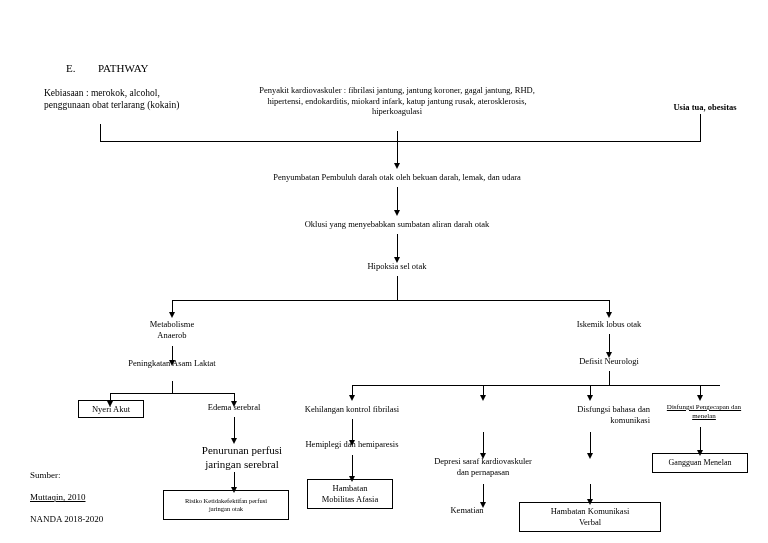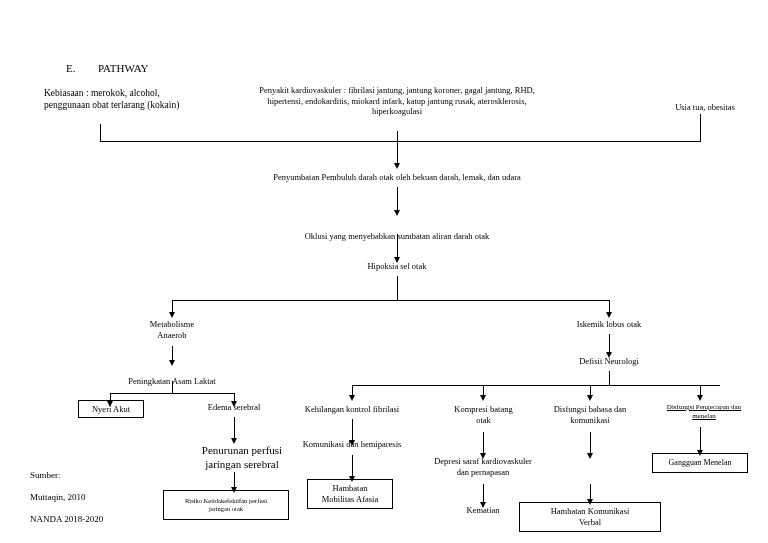--- a/index.html
+++ b/index.html
@@ -62,52 +62,52 @@
 <div id="page">
 
   <div class="section-label" style="left:66px; top:62px; font-size:11px;">E.</div>
   <div class="section-label" style="left:98px; top:62px; font-size:11px;">PATHWAY</div>
 
   <div class="node" style="left:247px; top:85px; width:300px; font-size:8.5px;">Penyakit kardiovaskuler : fibrilasi jantung, jantung koroner, gagal jantung, RHD,
 hipertensi, endokarditis, miokard infark, katup jantung rusak, aterosklerosis,
 hiperkoagulasi</div>
   <div class="node" style="left:44px; top:88px; width:200px; font-size:9.5px; text-align:left;">Kebiasaan : merokok, alcohol,
 penggunaan obat terlarang (kokain)</div>
-  <div class="node" style="left:645px; top:102px; width:120px; font-size:8.5px;">Usia tua, obesitas</div>
+  <div class="node" style="left:645px; top:102px; width:120px; font-size:8.5px;font-weight:bold;">Usia tua, obesitas</div>
 
   <div class="vline" style="left:100px; top:124px; height:17px;"></div>
   <div class="vline" style="left:397px; top:131px; height:10px;"></div>
   <div class="vline" style="left:700px; top:114px; height:27px;"></div>
   <div class="hline" style="left:100px; top:141px; width:601px;"></div>
   <div class="vline" style="left:397px; top:141px; height:23px;"></div>
   <div class="arrow-down" style="left:393.5px; top:163px;"></div>
 
   <div class="node" style="left:207px; top:172px; width:380px; font-size:8.5px;">Penyumbatan Pembuluh darah otak oleh bekuan darah, lemak, dan udara</div>
   <div class="vline" style="left:397px; top:187px; height:24px;"></div>
   <div class="arrow-down" style="left:393.5px; top:210px;"></div>
 
-  <div class="node" style="left:237px; top:219px; width:320px; font-size:8.5px;margin-top:12px;">Oklusi yang menyebabkan sumbatan aliran darah otak</div>
+  <div class="node" style="left:237px; top:219px; width:320px; font-size:8.5px;">Oklusi yang menyebabkan sumbatan aliran darah otak</div>
   <div class="vline" style="left:397px; top:234px; height:24px;"></div>
   <div class="arrow-down" style="left:393.5px; top:257px;"></div>
 
   <div class="node" style="left:327px; top:261px; width:140px; font-size:8.5px;">Hipoksia sel otak</div>
 
   <div class="vline" style="left:397px; top:276px; height:24px;"></div>
   <div class="hline" style="left:172px; top:300px; width:437px;"></div>
   <div class="vline" style="left:172px; top:300px; height:13px;"></div>
   <div class="arrow-down" style="left:168.5px; top:312px;"></div>
   <div class="vline" style="left:609px; top:300px; height:13px;"></div>
   <div class="arrow-down" style="left:605.5px; top:312px;"></div>
 
   <div class="node" style="left:122px; top:319px; width:100px; font-size:8.5px;">Metabolisme
 Anaerob</div>
   <div class="vline" style="left:172px; top:346px; height:15px;"></div>
   <div class="arrow-down" style="left:168.5px; top:360px;"></div>
 
-  <div class="node" style="left:102px; top:376px; width:140px; font-size:8.5px;">Peningkatan Asam Laktat</div>
+  <div class="node" style="left:102px; top:358px; width:140px; font-size:8.5px;">Peningkatan Asam Laktat</div>
 
   <div class="vline" style="left:172px; top:381px; height:12px;"></div>
   <div class="hline" style="left:110px; top:393px; width:124px;"></div>
   <div class="vline" style="left:110px; top:393px; height:9px;"></div>
   <div class="arrow-down" style="left:106.5px; top:401px;"></div>
   <div class="vline" style="left:234px; top:393px; height:9px;"></div>
   <div class="arrow-down" style="left:230.5px; top:401px;"></div>
 
   <div class="node boxed" style="left:78px; top:400px; width:66px; height:18px; font-size:8.5px;">Nyeri Akut</div>
 
@@ -136,48 +136,46 @@
   <div class="vline" style="left:483px; top:385px; height:11px;"></div>
   <div class="arrow-down" style="left:479.5px; top:395px;"></div>
   <div class="vline" style="left:590px; top:385px; height:11px;"></div>
   <div class="arrow-down" style="left:586.5px; top:395px;"></div>
   <div class="vline" style="left:700px; top:385px; height:11px;"></div>
   <div class="arrow-down" style="left:696.5px; top:395px;"></div>
 
   <div class="node" style="left:292px; top:404px; width:120px; font-size:8.5px;">Kehilangan kontrol fibrilasi</div>
   <div class="vline" style="left:352px; top:419px; height:22px;"></div>
   <div class="arrow-down" style="left:348.5px; top:440px;"></div>
-  <div class="node" style="left:292px; top:439px; width:120px; font-size:8.5px;">Komunikasi dan hemiparesis</div>
+  <div class="node" style="left:292px; top:439px; width:120px; font-size:8.5px;">Hemiplegi dan hemiparesis</div>
   <div class="vline" style="left:352px; top:455px; height:22px;"></div>
   <div class="arrow-down" style="left:348.5px; top:476px;"></div>
   <div class="node boxed" style="left:307px; top:479px; width:86px; height:30px; font-size:8.5px;">Hambatan
 Mobilitas Afasia</div>
 
-  <div class="node" style="left:426px; top:404px; width:115px; font-size:8.5px;">Kompresi batang
-otak</div>
   <div class="vline" style="left:483px; top:432px; height:22px;"></div>
   <div class="arrow-down" style="left:479.5px; top:453px;"></div>
   <div class="node" style="left:420px; top:456px; width:126px; font-size:8.5px;">Depresi saraf kardiovaskuler
 dan pernapasan</div>
   <div class="vline" style="left:483px; top:484px; height:19px;"></div>
   <div class="arrow-down" style="left:479.5px; top:502px;"></div>
-  <div class="node" style="left:443px; top:505px; width:80px; font-size:8.5px;">Kematian</div>
+  <div class="node" style="left:427px; top:505px; width:80px; font-size:8.5px;">Kematian</div>
 
-  <div class="node" style="left:530px; top:404px; width:120px; font-size:8.5px;">Disfungsi bahasa dan
+  <div class="node" style="left:530px; top:404px; width:120px; font-size:8.5px;text-align:right;">Disfungsi bahasa dan
 komunikasi</div>
   <div class="vline" style="left:590px; top:432px; height:22px;"></div>
   <div class="arrow-down" style="left:586.5px; top:453px;"></div>
   <div class="vline" style="left:590px; top:484px; height:16px;"></div>
   <div class="arrow-down" style="left:586.5px; top:499px;"></div>
   <div class="node boxed" style="left:519px; top:502px; width:142px; height:30px; font-size:8.5px;">Hambatan Komunikasi
 Verbal</div>
 
   <div class="node" style="left:645px; top:403px; width:118px; font-size:7px;text-decoration:underline;">Disfungsi Pengecapan dan
 menelan</div>
   <div class="vline" style="left:700px; top:427px; height:24px;"></div>
   <div class="arrow-down" style="left:696.5px; top:450px;"></div>
   <div class="node boxed" style="left:652px; top:453px; width:96px; height:20px; font-size:8px;">Gangguan Menelan</div>
 
   <div class="source" style="left:30px; top:470px; font-size:9px;">Sumber:</div>
-  <div class="source" style="left:30px; top:492px; font-size:9px;">Muttaqin, 2010</div>
+  <div class="source" style="left:30px; top:492px; font-size:9px;text-decoration:underline;">Muttaqin, 2010</div>
   <div class="source" style="left:30px; top:514px; font-size:9px;">NANDA 2018-2020</div>
 
 </div>
 
 </body></html>

